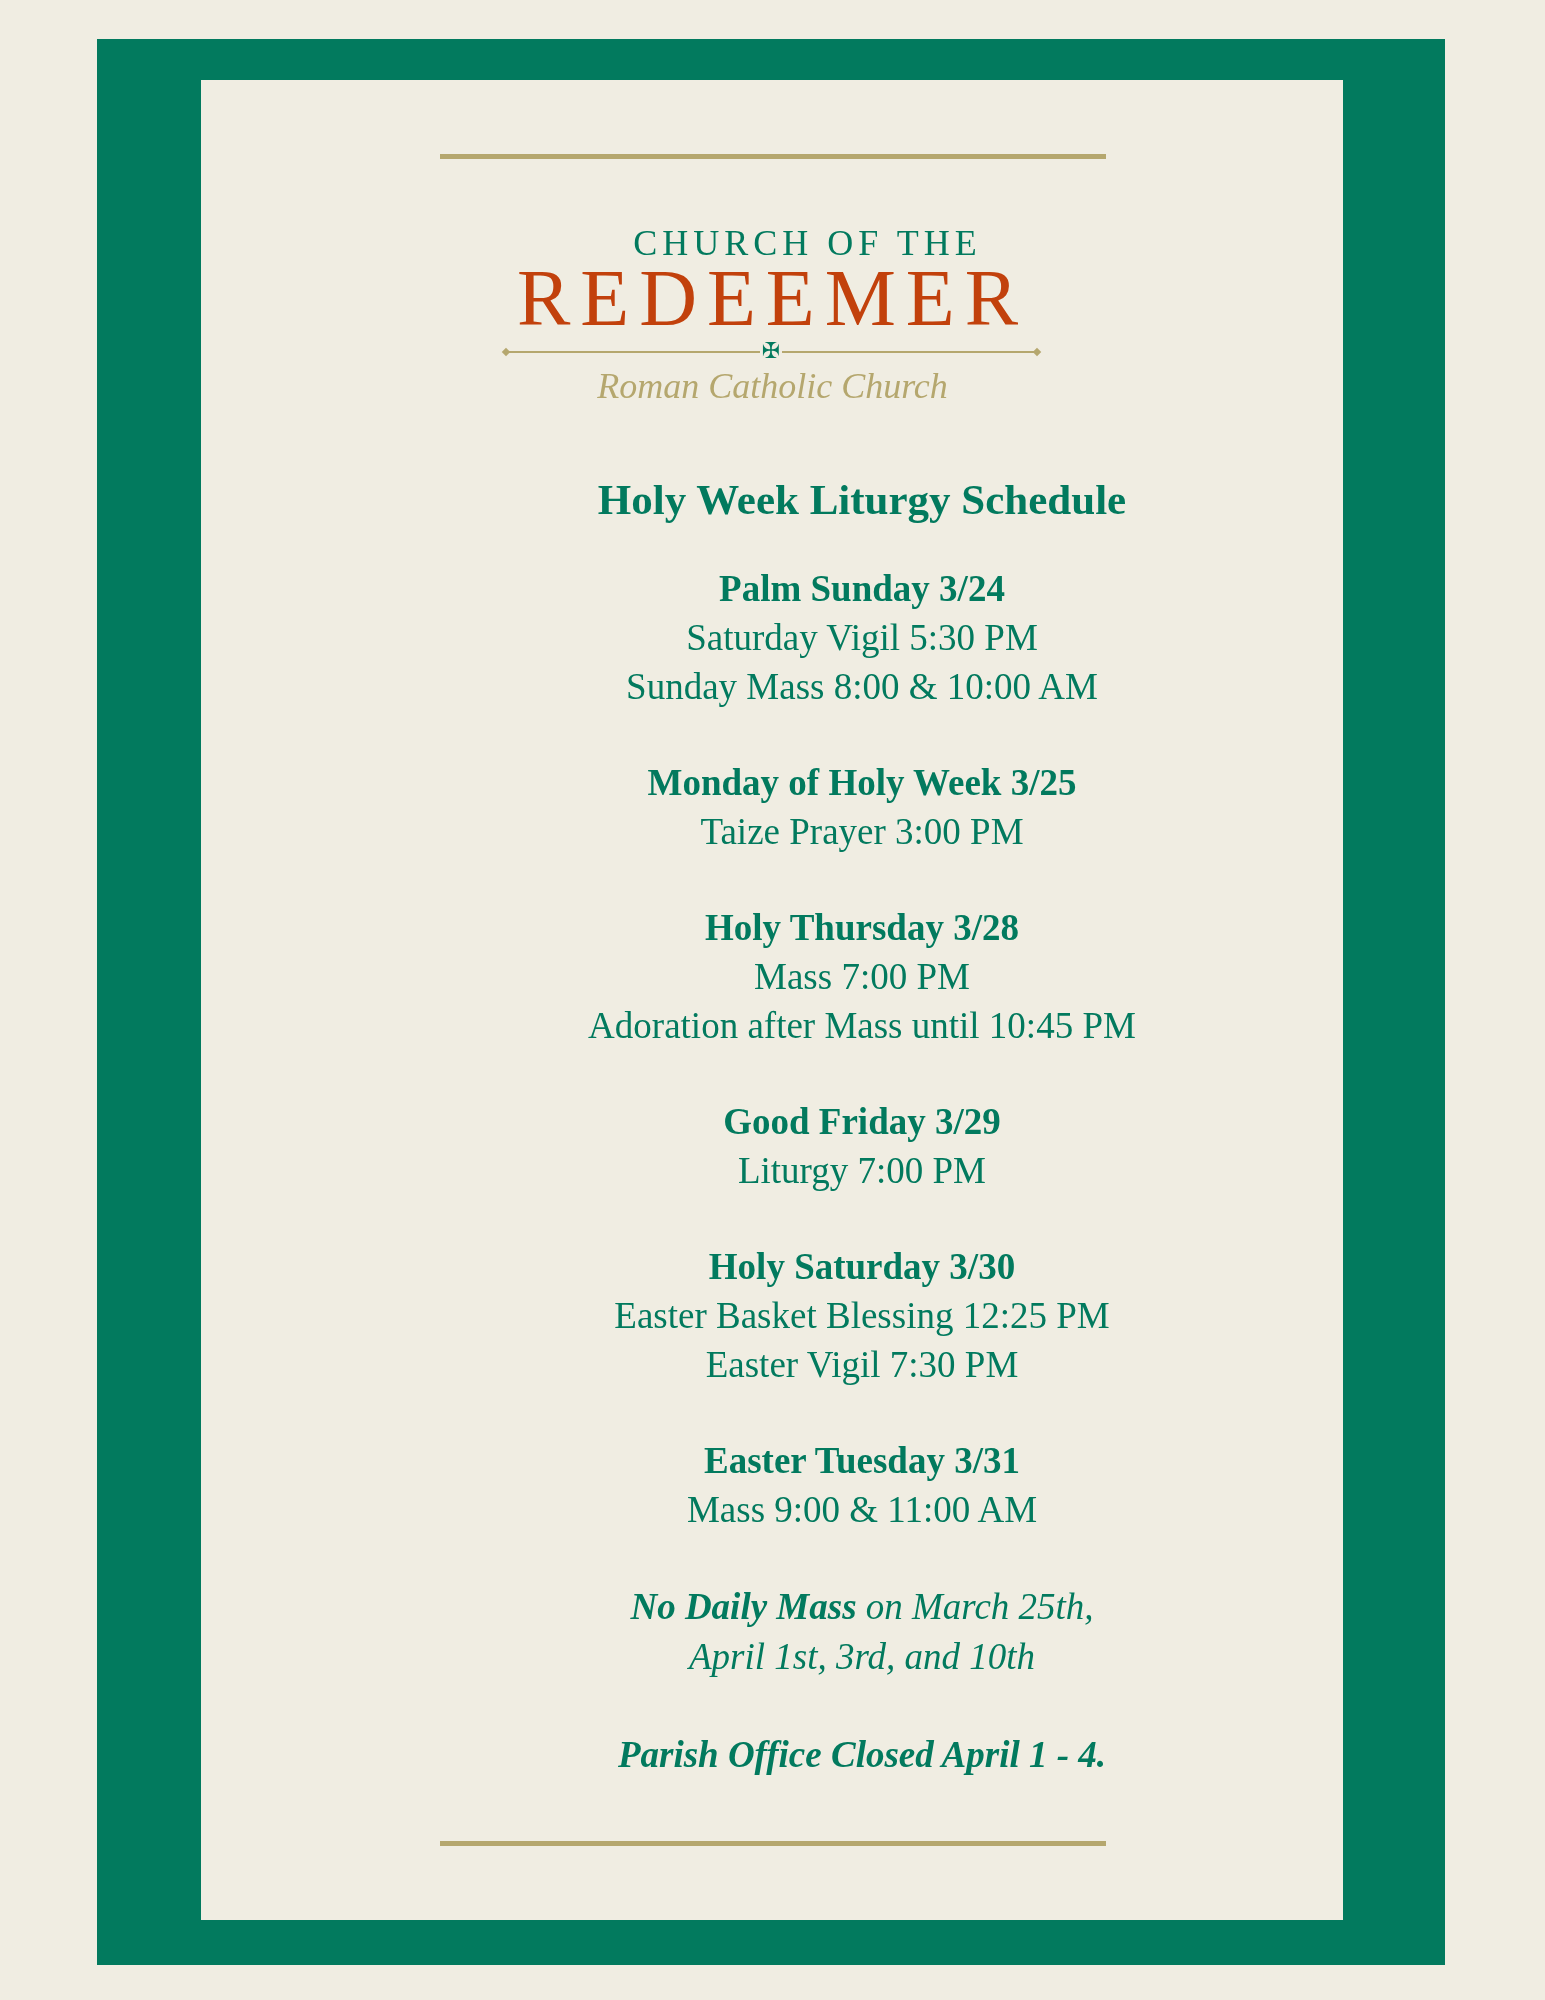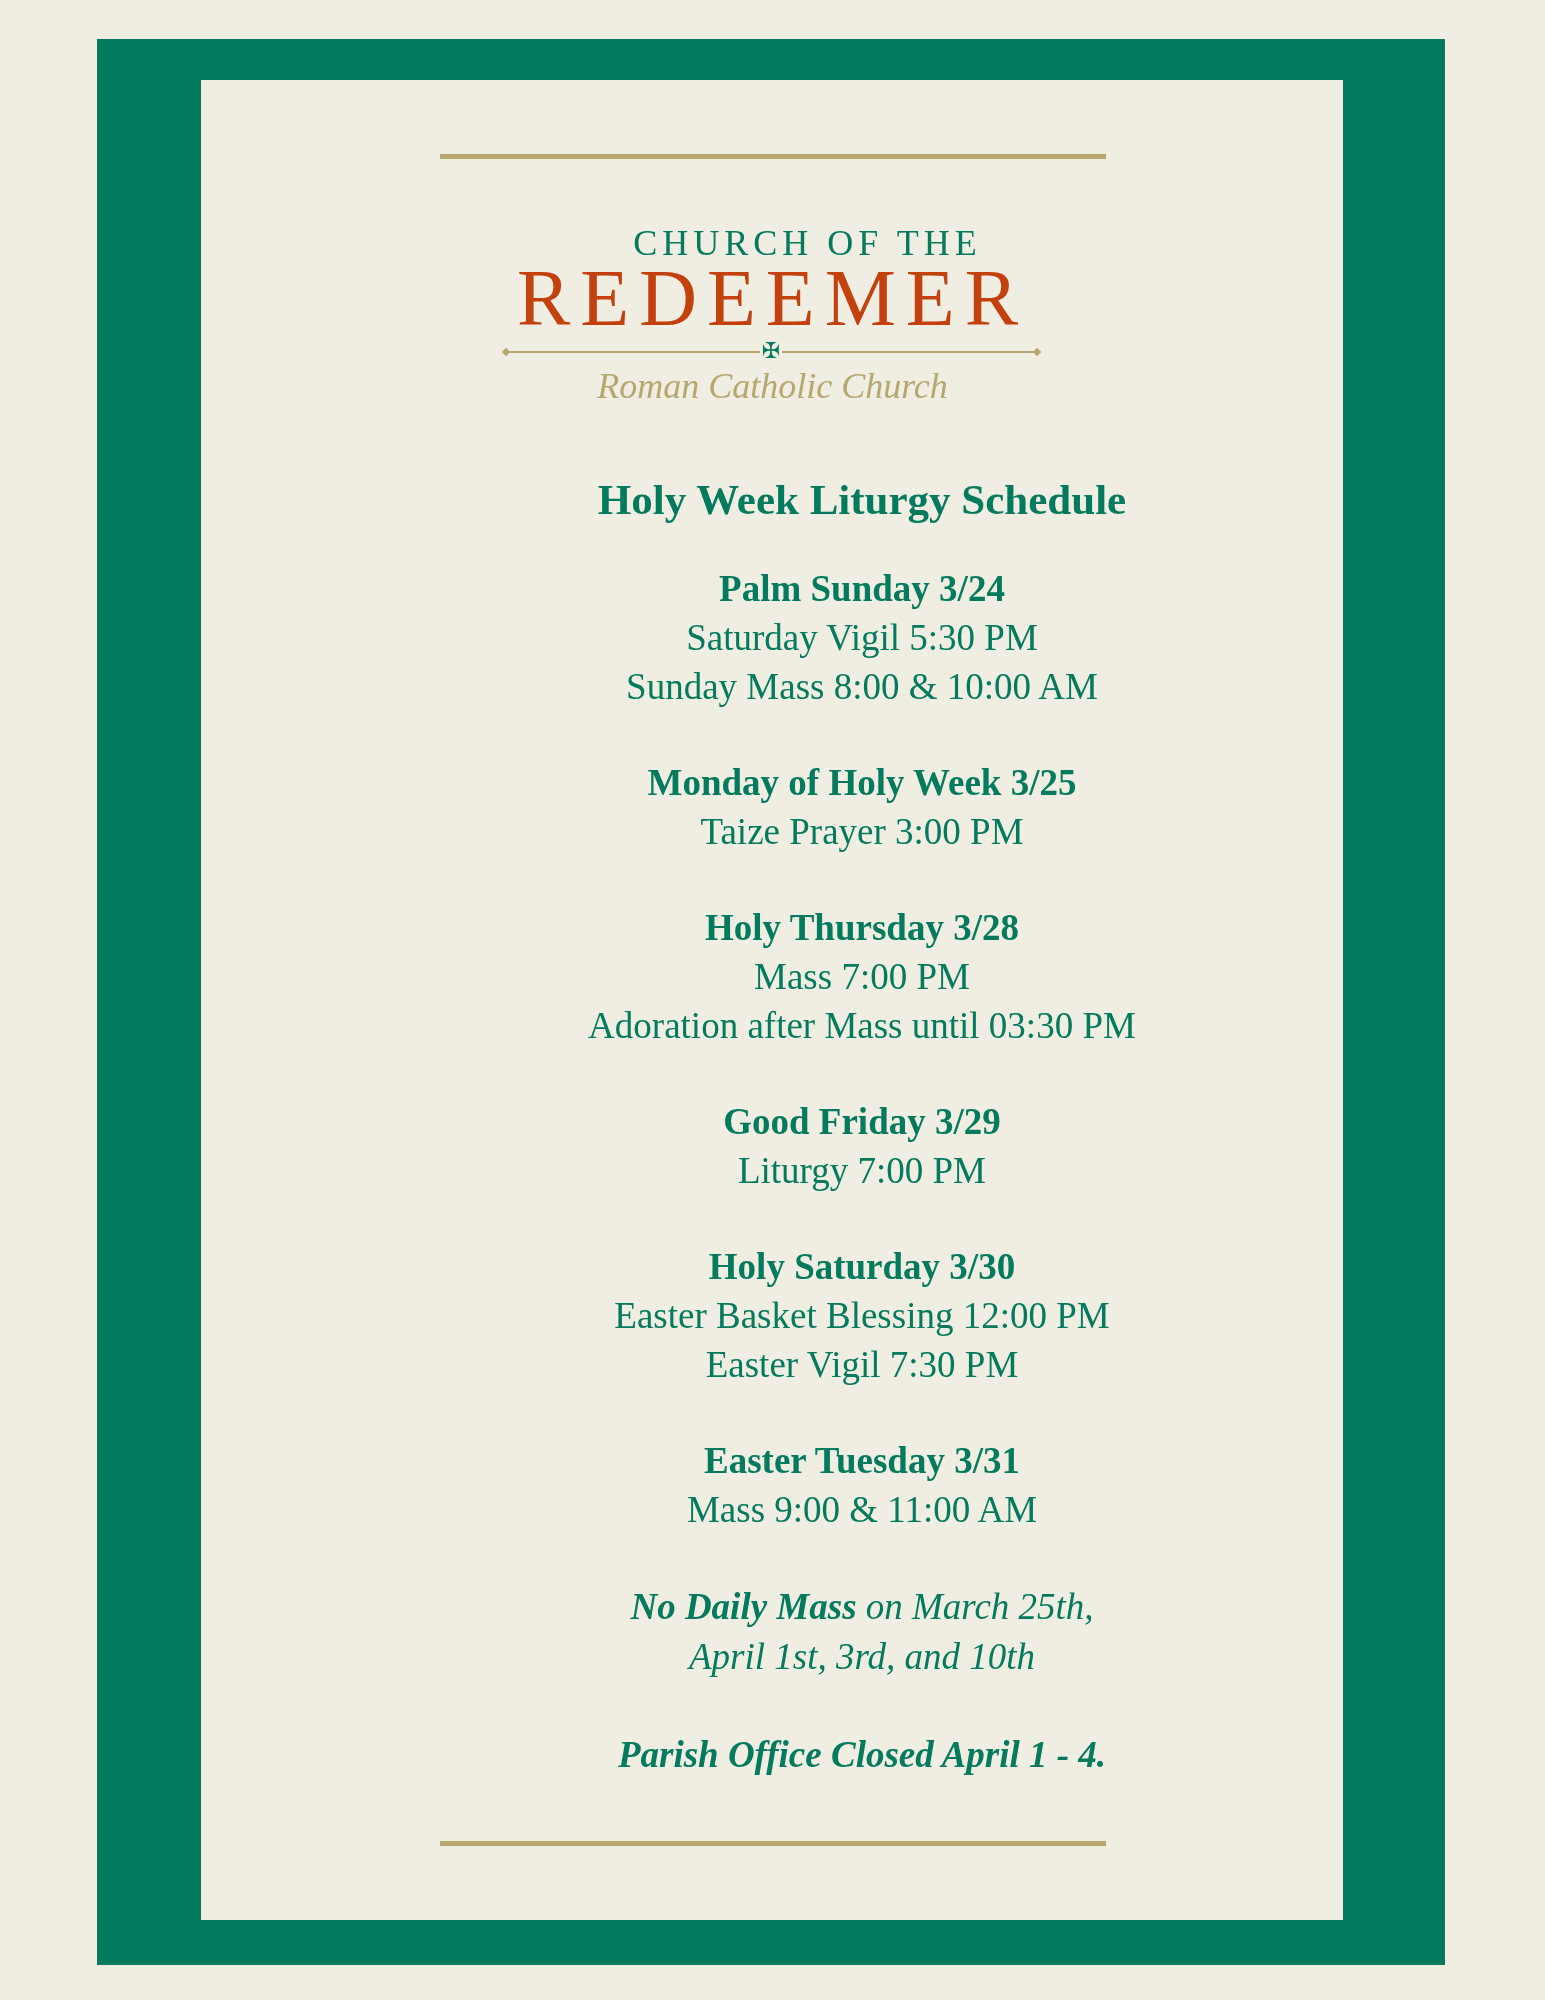--- a/index.html
+++ b/index.html
@@ -113,31 +113,31 @@
   </div>
 
   <div class="section">
     <div class="head">Monday of Holy Week 3/25</div>
     <div class="line">Taize Prayer 3:00 PM</div>
   </div>
 
   <div class="section">
     <div class="head">Holy Thursday 3/28</div>
     <div class="line">Mass 7:00 PM</div>
-    <div class="line">Adoration after Mass until 03:30 PM</div>
+    <div class="line">Adoration after Mass until 10:45 PM</div>
   </div>
 
   <div class="section">
     <div class="head">Good Friday 3/29</div>
     <div class="line">Liturgy 7:00 PM</div>
   </div>
 
   <div class="section">
     <div class="head">Holy Saturday 3/30</div>
-    <div class="line">Easter Basket Blessing 12:00 PM</div>
+    <div class="line">Easter Basket Blessing 12:25 PM</div>
     <div class="line">Easter Vigil 7:30 PM</div>
   </div>
 
   <div class="section">
     <div class="head">Easter Tuesday 3/31</div>
     <div class="line">Mass 9:00 &amp; 11:00 AM</div>
   </div>
 
   <div class="notice-block">
     <div class="notice">

